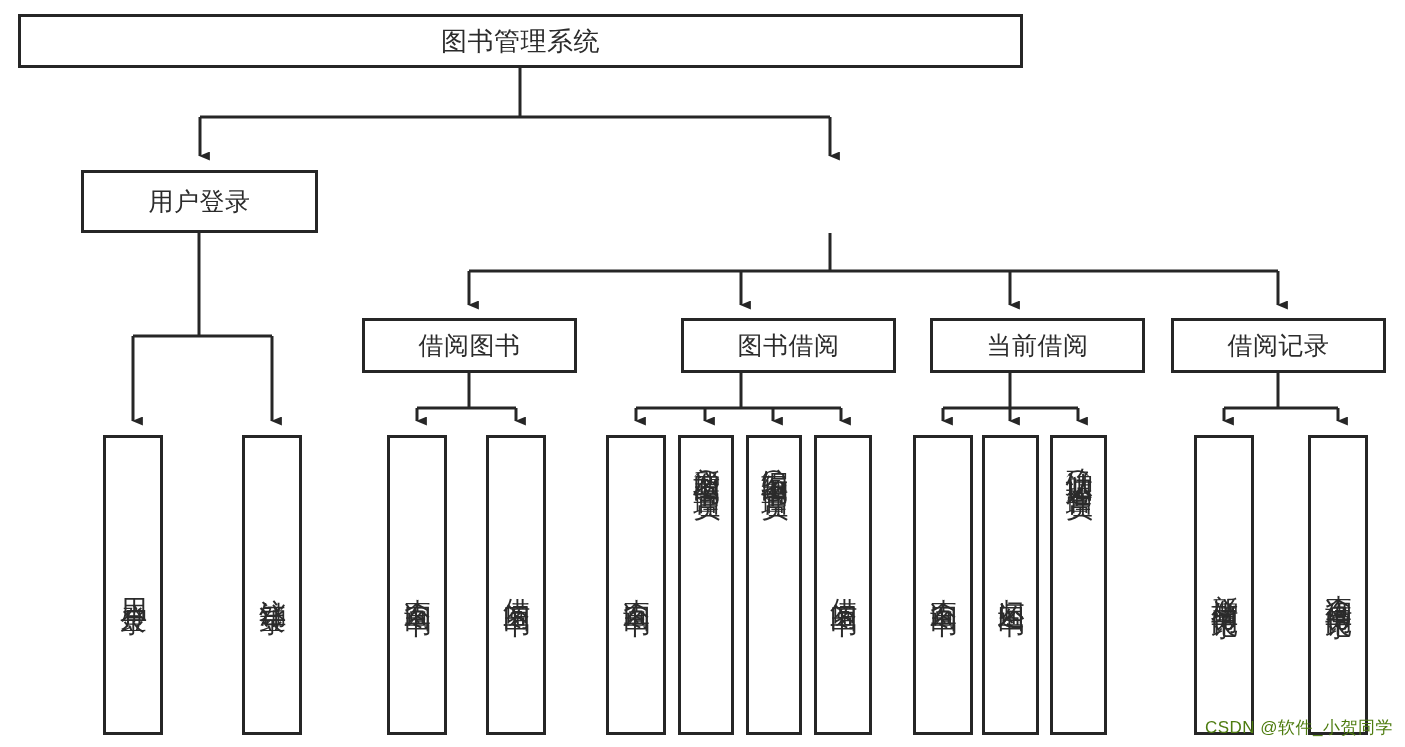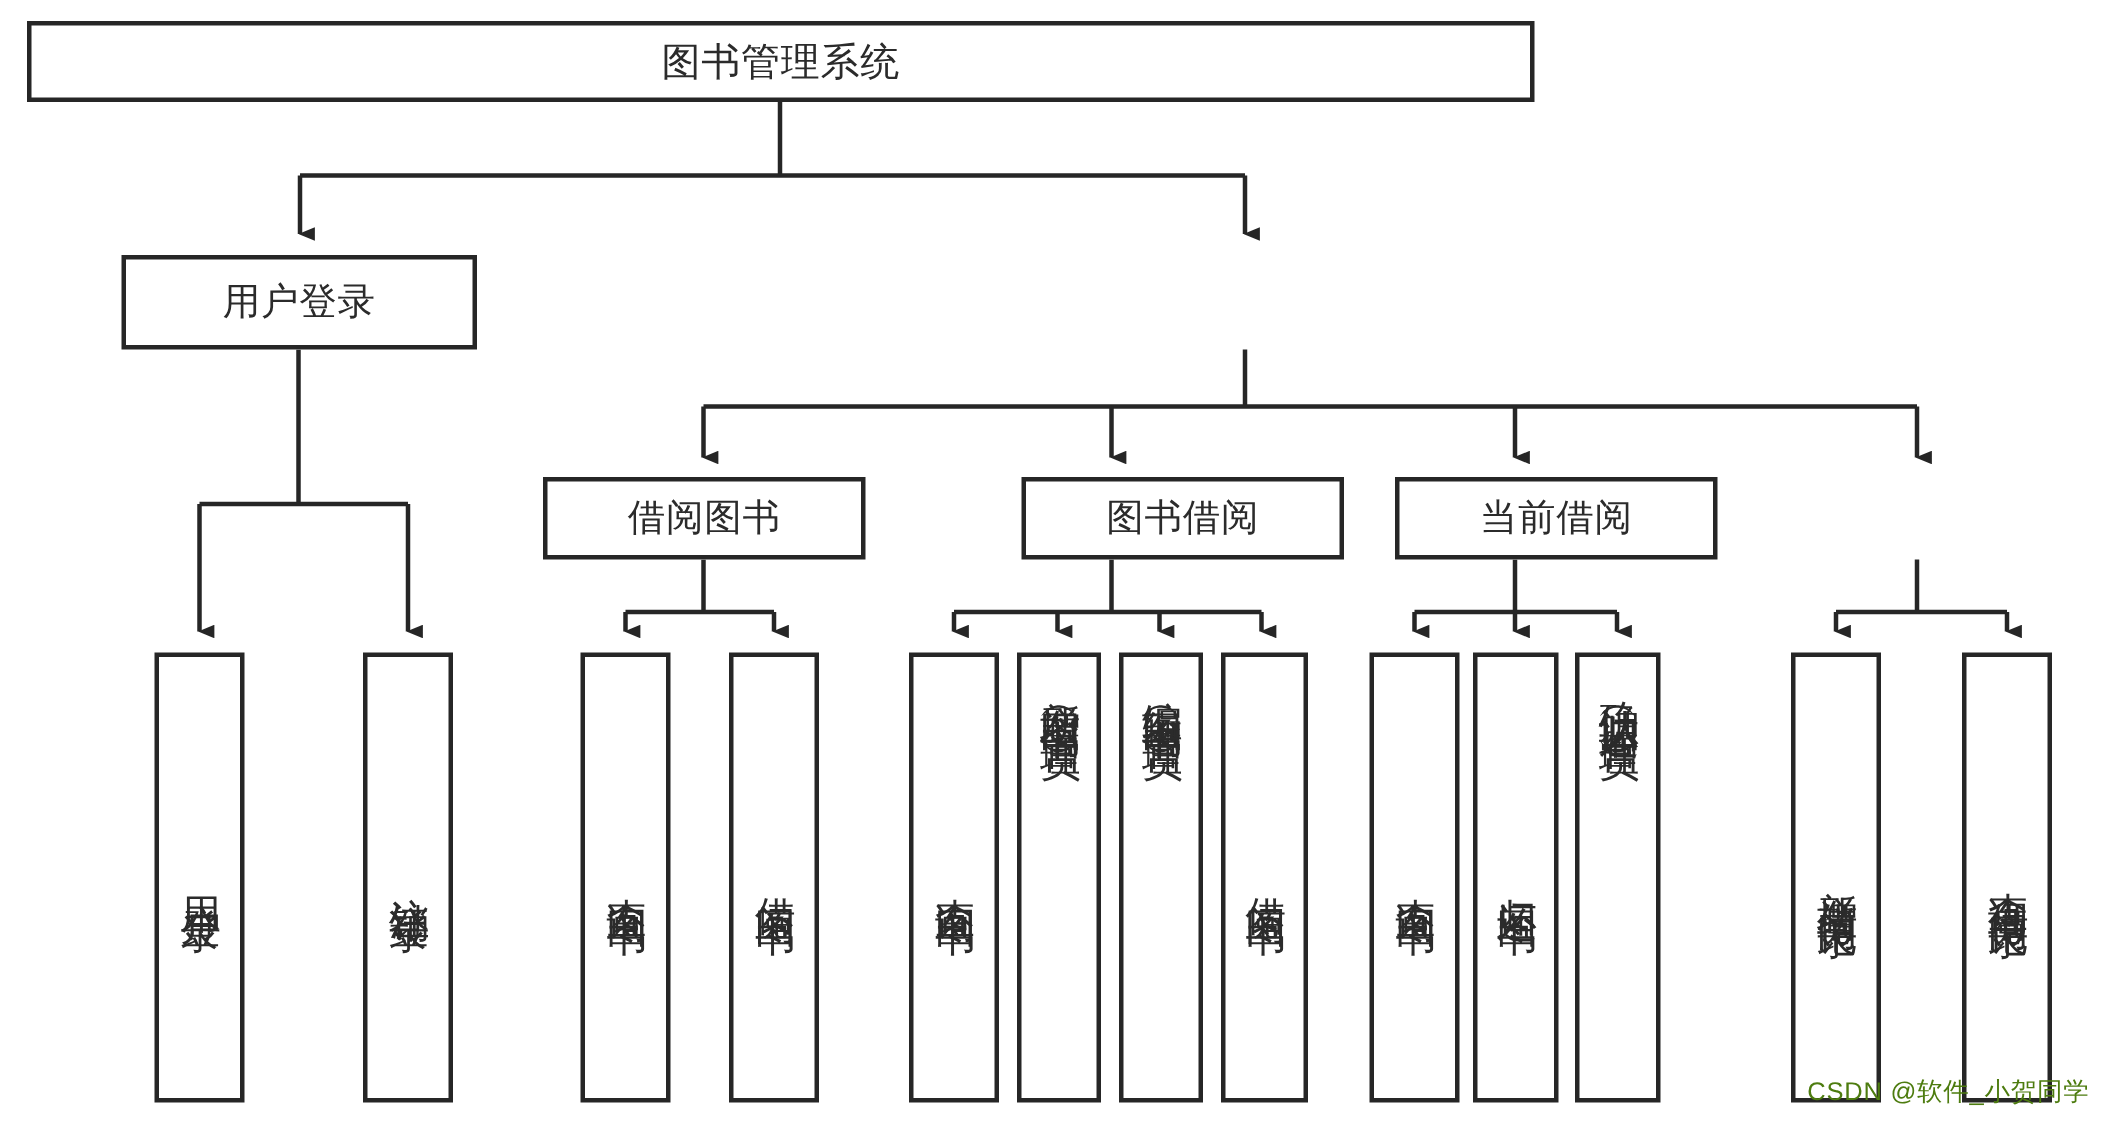--- a/index.html
+++ b/index.html
@@ -146,20 +146,23 @@
 
   <div class="node horiz" style="left:362px; top:318px; width:215px; height:55px;">
     <span class="label">借阅图书</span>
   </div>
   <div class="node horiz" style="left:633px; top:318px; width:215px; height:55px;margin-left:48px;">
     <span class="label">图书借阅</span>
   </div>
   <div class="node horiz" style="left:903px; top:318px; width:215px; height:55px;margin-left:27px;">
     <span class="label">当前借阅</span>
   </div>
+  <div class="node horiz" style="left:1171px; top:318px; width:215px; height:55px;">
+    <span class="label">借阅记录</span>
+  </div>
 
   <div class="node vert" style="left:103px; top:435px; width:60px; height:300px;">
     <span class="label">用户登录</span>
   </div>
   <div class="node vert" style="left:242px; top:435px; width:60px; height:300px;">
     <span class="label">注销登录</span>
   </div>
 
   <div class="node vert" style="left:387px; top:435px; width:60px; height:300px;">
     <span class="label">查询图书</span>

